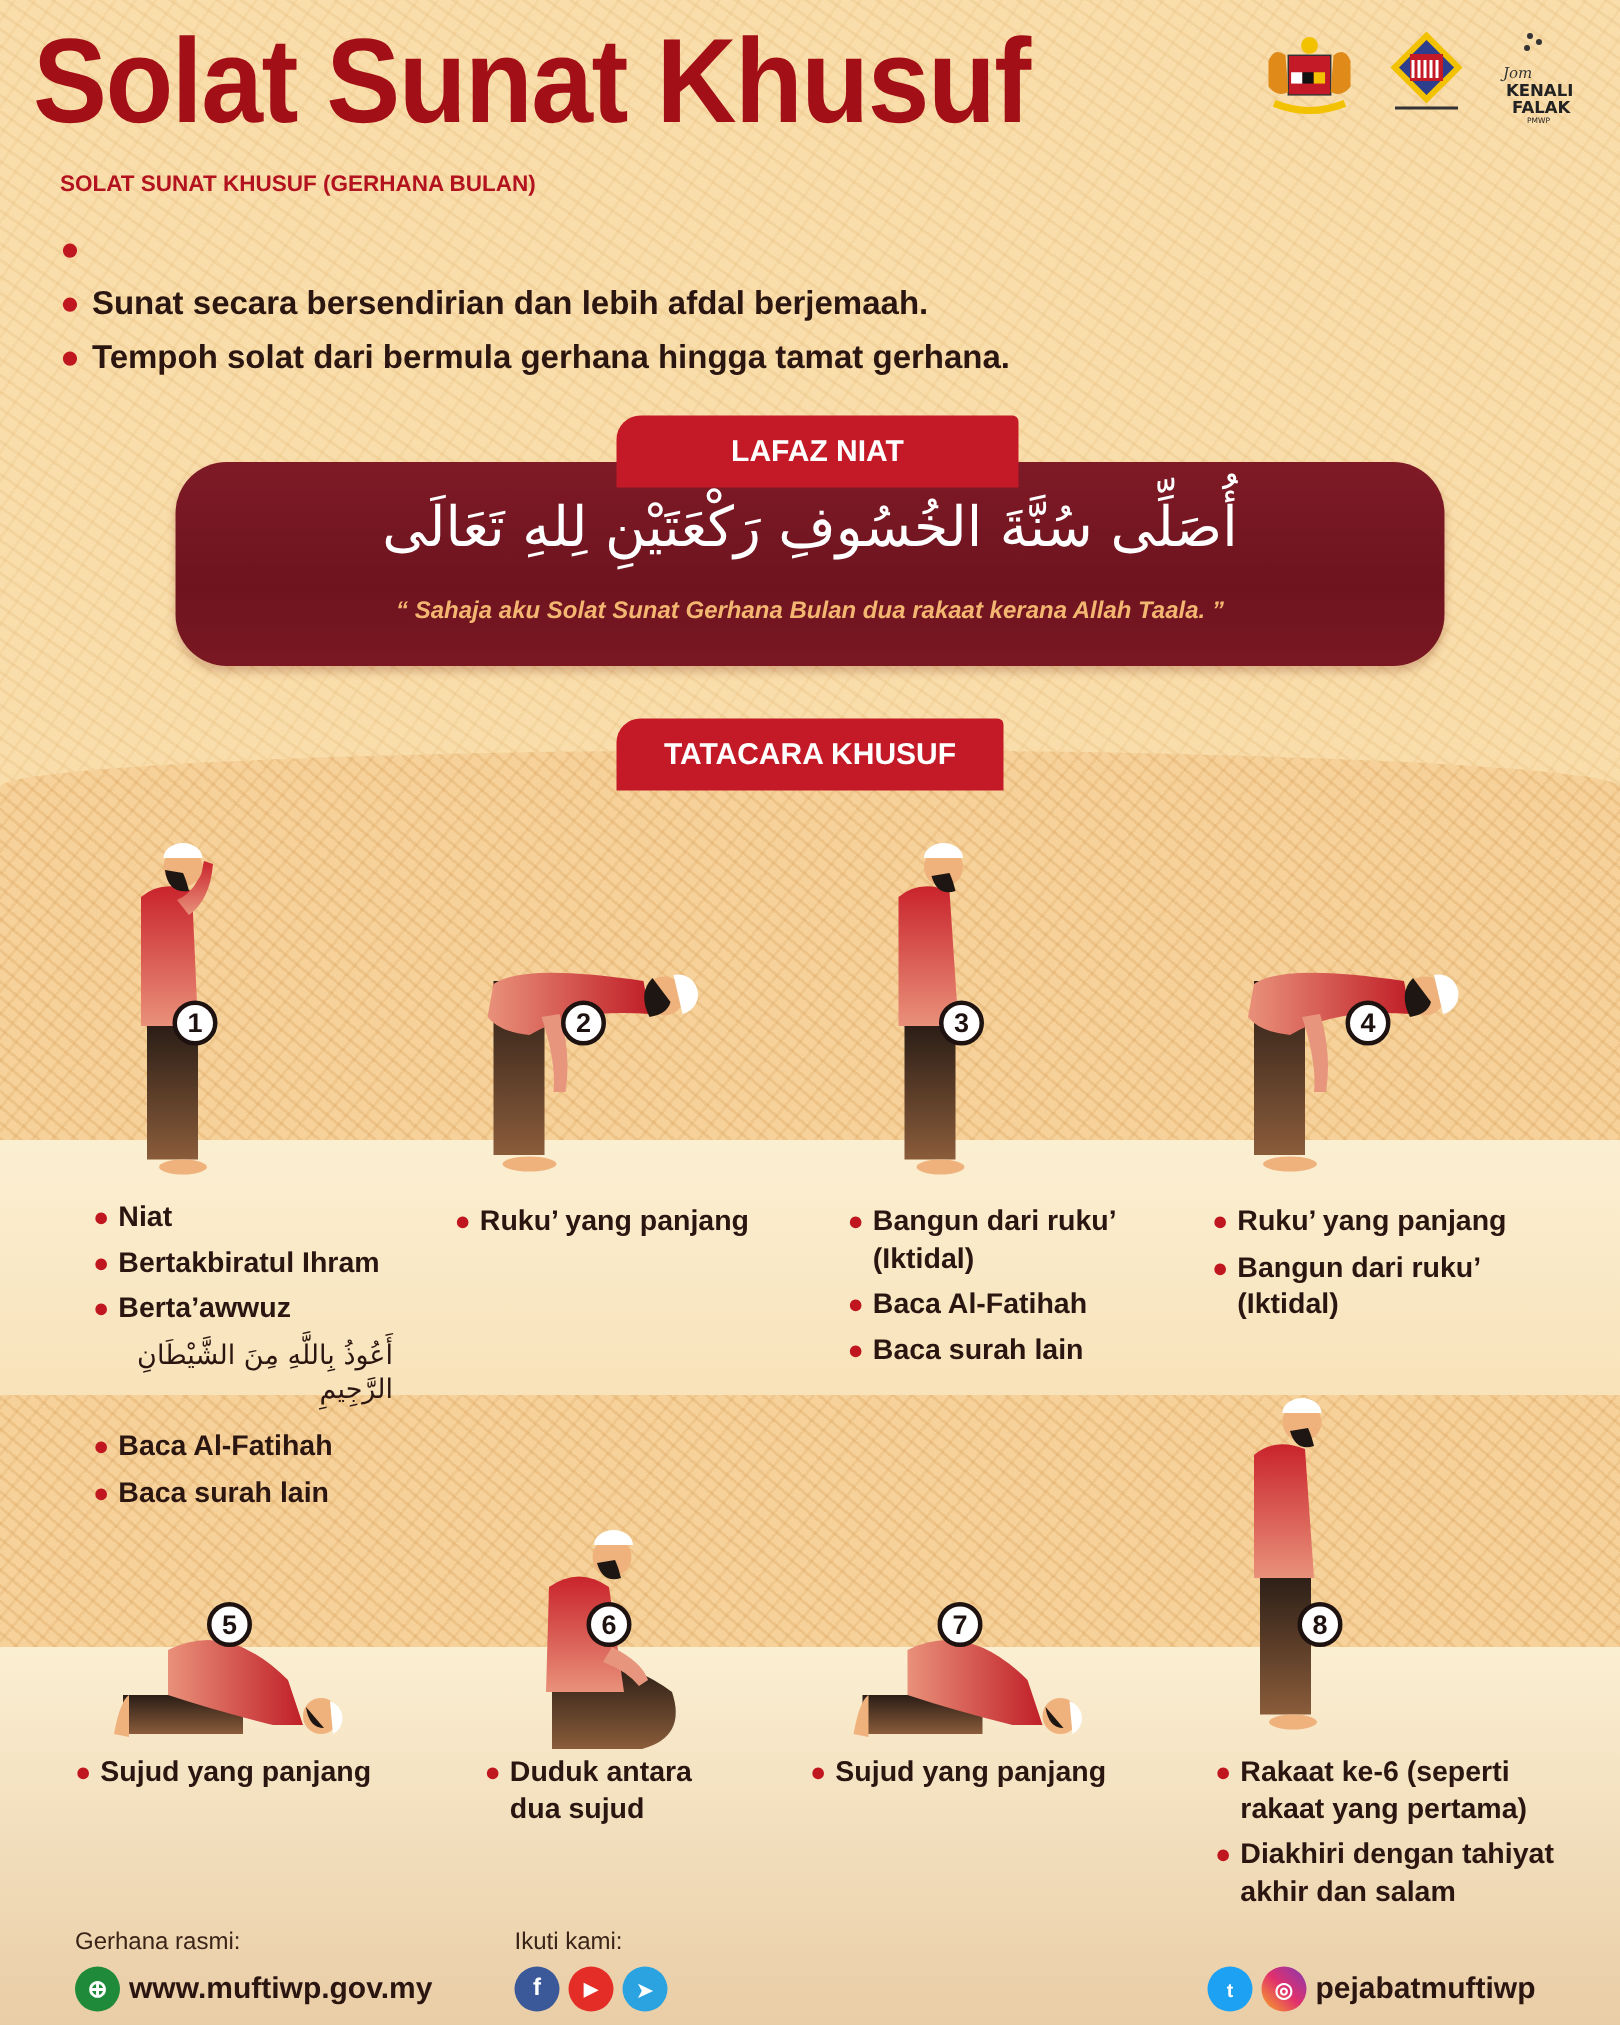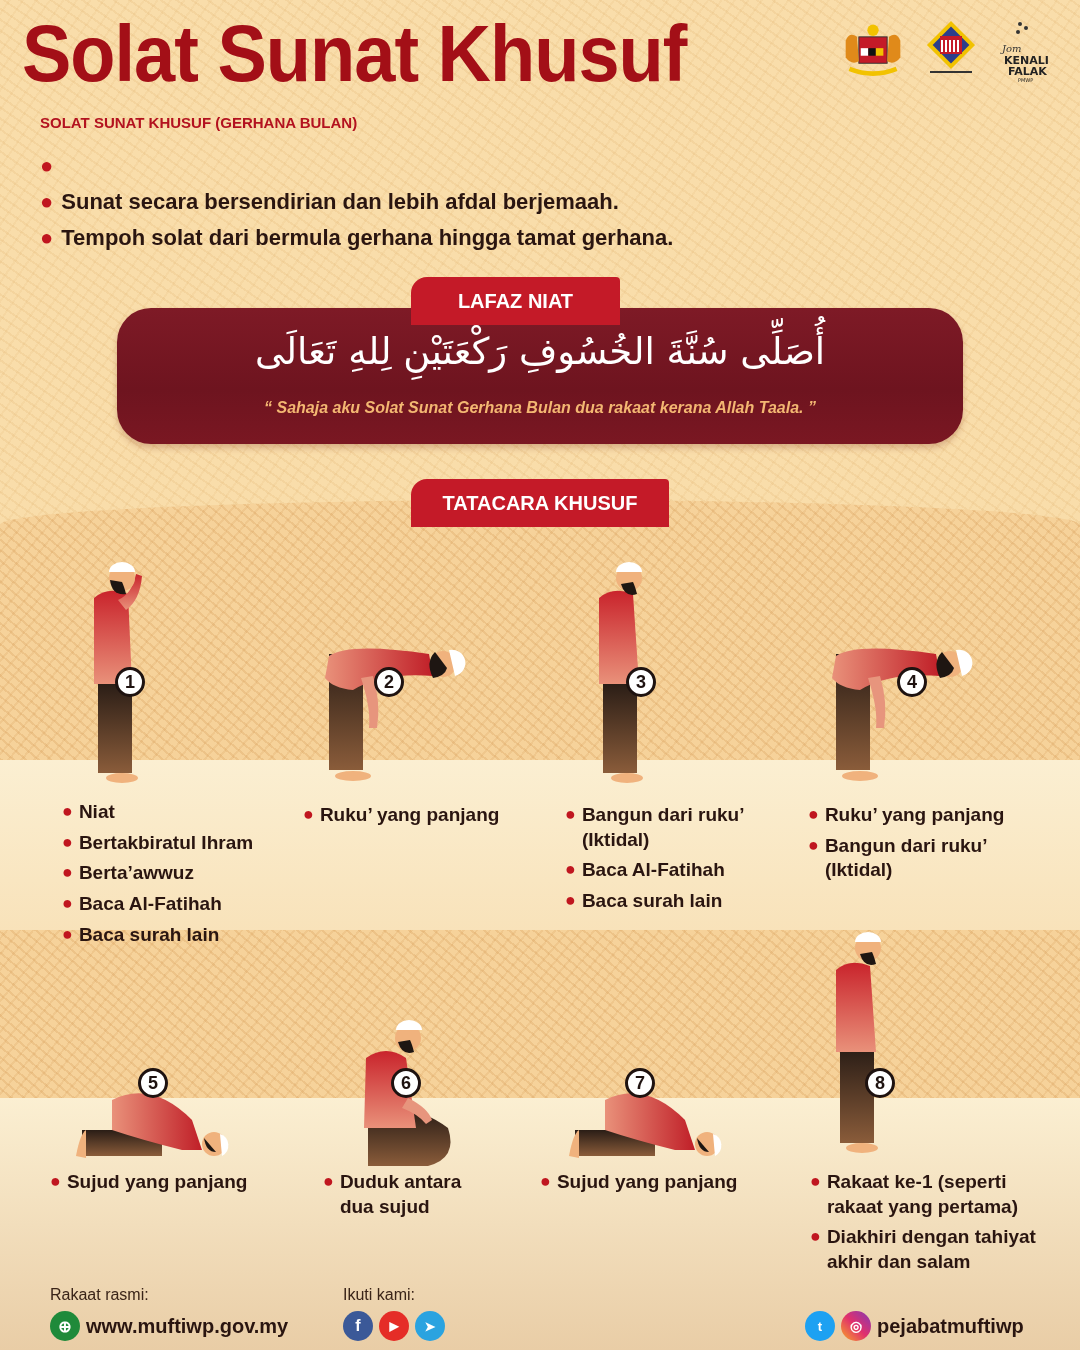--- a/index.html
+++ b/index.html
@@ -61,21 +61,21 @@
     list-style: none; font-size: 22px; font-weight: 700; color: #2a1510;
     height: 36px; display: flex; align-items: center;
   }
   .bullet { color: #c0161f; margin-right: 8px; font-size: 22px; }
 
   .tab {
     background: #c41a28; color: #fff; font-weight: 700; font-size: 20px;
     display: flex; align-items: center; justify-content: center;
     border-radius: 16px 4px 0 0;
   }
-  .niat-tab { left: 411px; top: 277px; width: 209px; height: 48px; z-index: 2; }
+  .niat-tab { left: 411px; top: 277px; width: 268px; height: 48px; z-index: 2; }
   .niat-box {
     left: 117px; top: 308px; width: 846px; height: 136px;
     background: linear-gradient(#7e1a26, #6e141f 60%, #7a1722);
     border-radius: 34px;
     box-shadow: 0 4px 6px rgba(120,40,20,0.25);
   }
   .arabic {
     left: 117px; top: 330px; width: 846px; text-align: center;
     font-family: "DejaVu Sans", sans-serif; font-size: 37px; color: #fff;
     direction: rtl;
@@ -248,20 +248,21 @@
       <span>Niat</span>
     </div>
   <div class="it">
       <span class="bullet">●</span>
       <span>Bertakbiratul Ihram</span>
     </div>
   <div class="it">
       <span class="bullet">●</span>
       <span>Berta’awwuz</span>
     </div>
+  <div class="ar">أَعُوذُ بِاللَّهِ مِنَ الشَّيْطَانِ الرَّجِيمِ</div>
   <div class="it">
       <span class="bullet">●</span>
       <span>Baca Al-Fatihah</span>
     </div>
   <div class="it">
       <span class="bullet">●</span>
       <span>Baca surah lain</span>
     </div>
 </div>
 <div class="abs steps-text" style="left:303px;top:803px;">
@@ -357,29 +358,29 @@
 </div>
 <div class="abs steps-text" style="left:540px;top:1170px;">
   <div class="it">
       <span class="bullet">●</span>
       <span>Sujud yang panjang</span>
     </div>
 </div>
 <div class="abs steps-text" style="left:810px;top:1170px;width:240px;">
   <div class="it">
       <span class="bullet">●</span>
-      <span>Rakaat ke-1 (seperti rakaat  yang pertama)</span>
+      <span>Rakaat ke-6 (seperti rakaat  yang pertama)</span>
     </div>
   <div class="it">
       <span class="bullet">●</span>
       <span>Diakhiri dengan tahiyat akhir dan salam</span>
     </div>
 </div>
 
-<div class="abs footer-label" style="left:50px;top:1286px;">Rakaat rasmi:</div>
+<div class="abs footer-label" style="left:50px;top:1286px;">Gerhana rasmi:</div>
 <div class="abs footer-link" style="left:50px;top:1311px;">
   <span class="soc" style="background:#1f8a3a;">⊕</span>
   <span>www.muftiwp.gov.my</span>
 </div>
 
 <div class="abs footer-label" style="left:343px;top:1286px;">Ikuti kami:</div>
 <div class="abs footer-link" style="left:343px;top:1311px;">
   <span class="soc" style="background:#3b5998;">f</span>
   <span class="soc" style="background:#e52d27;font-size:12px;">▶</span>
   <span class="soc" style="background:#2aa3e0;font-size:13px;">➤</span>

